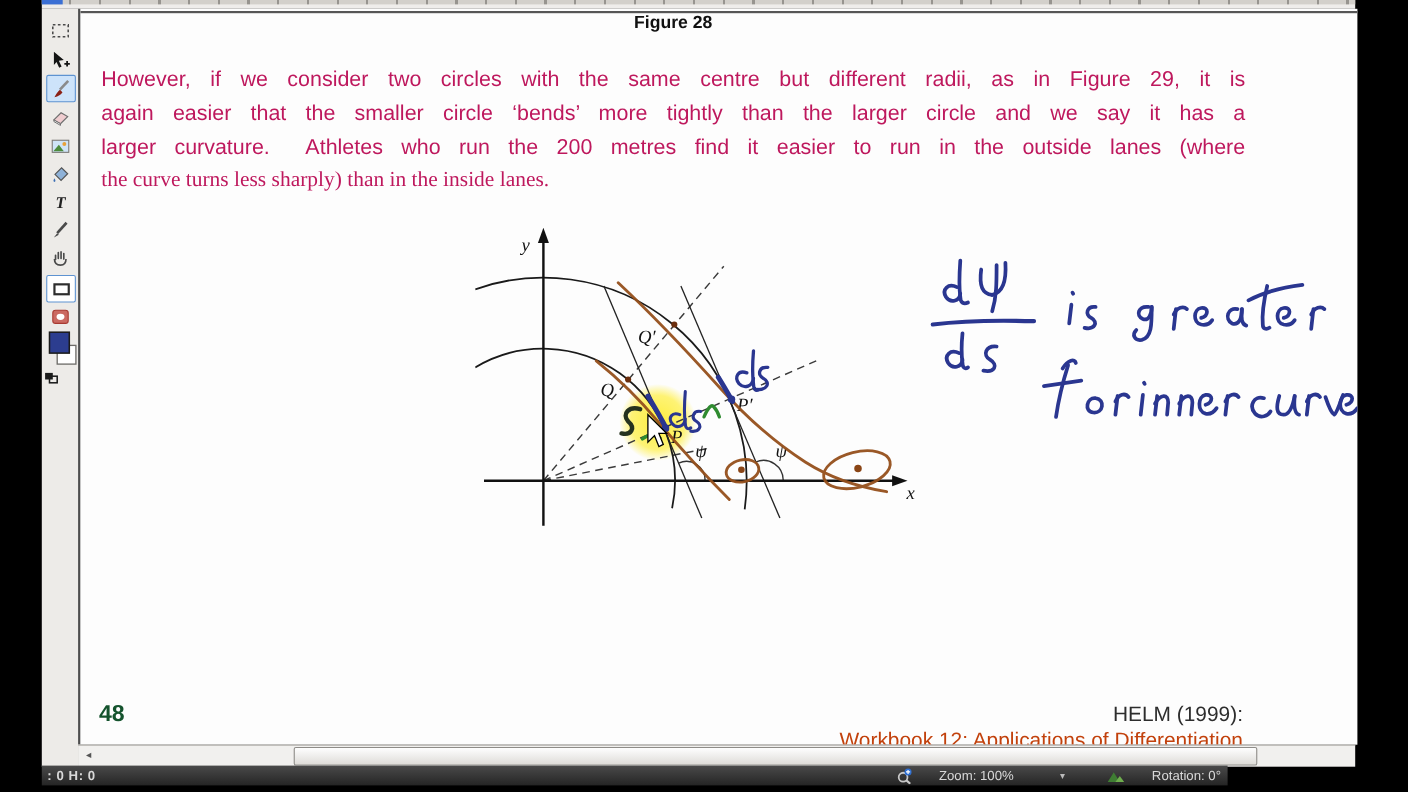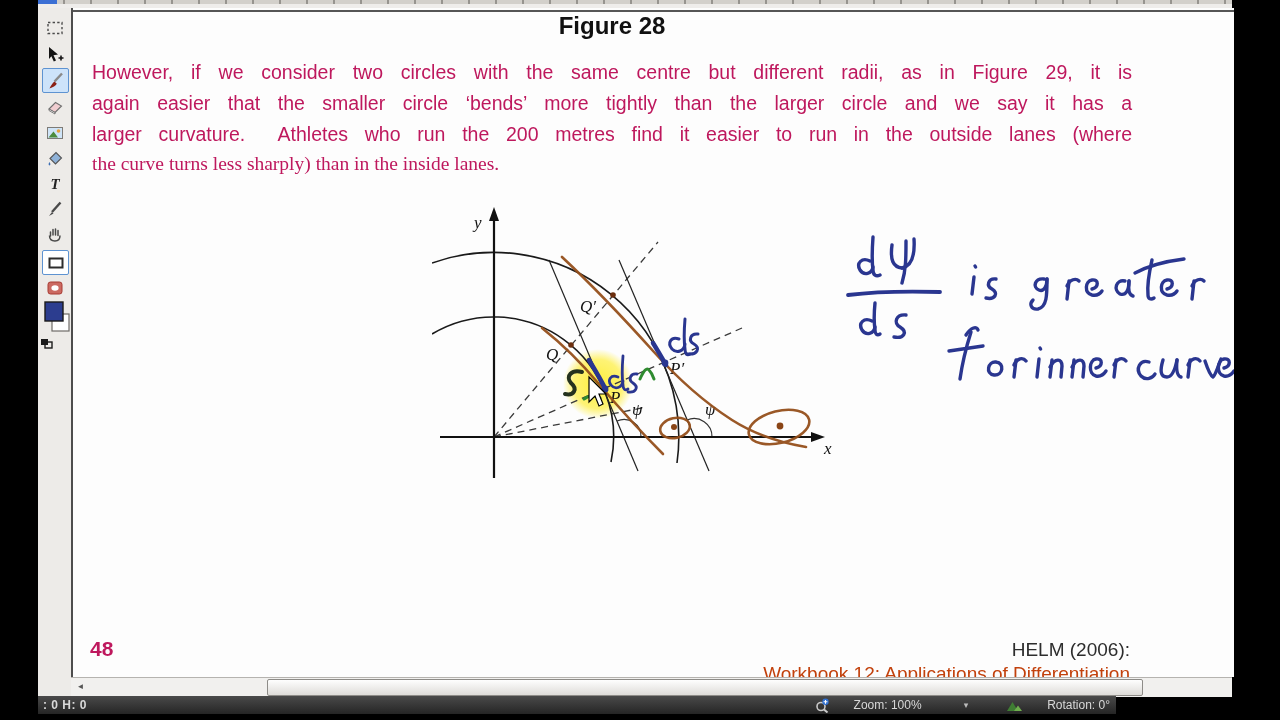--- a/index.html
+++ b/index.html
@@ -16,25 +16,25 @@
   .toolpanel{position:absolute;left:38px;top:8px;width:33px;height:689px;
     background:#edebe8;border-right:1px solid #8f8d89;}
   .tool{position:absolute;left:4px;width:25px;height:23px;display:flex;align-items:center;justify-content:center;}
   .tool.sel-fill{background:#cde3fa;border:1px solid #5e93d1;border-radius:2px;}
   .tool.sel-line{background:#fff;border:1px solid #5e93d1;border-radius:2px;}
   
   .docarea{position:absolute;left:71px;top:8px;width:1161px;height:669px;background:#fdfdfd;overflow:hidden;
     border-left:2px solid #4d4d4d;}
   .pagetopline{position:absolute;left:0;top:2px;width:100%;height:2px;background:#565656;}
   .fig-caption{position:absolute;left:19px;width:1040px;text-align:center;
-    font-size:24px;font-weight:bold;color:#111;}
+    font-size:16px;font-weight:bold;color:#111;}
   .para{position:absolute;left:19px;width:1040px;font-size:19.5px;line-height:30.8px;color:#be185d;}
   .para .jline{text-align:justify;text-align-last:justify;}
   .para .lline{text-align:left;font-family:Liberation Serif, serif;}
-  .pagenum{position:absolute;left:17px;top:629px;font-size:21px;font-weight:bold;color:#be185d;}
+  .pagenum{position:absolute;left:17px;top:629px;font-size:21px;font-weight:bold;color:#14532d;}
   .footer1{position:absolute;left:19px;top:631px;width:1038px;text-align:right;font-size:19px;color:#2d2d2d;}
   .footer2{position:absolute;left:19px;top:655px;width:1038px;text-align:right;font-size:19px;color:#c2410c;}
   .figsvg{position:absolute;left:359px;top:192px;}
   .inksvg{position:absolute;left:759px;top:207px;}
   svg text.mathlab{font-family:"Liberation Serif","DejaVu Serif",serif;font-style:italic;font-size:17px;fill:#111;}
   
   .hscroll{position:absolute;left:71px;top:677px;width:1161px;height:19px;background:#f1f0ee;border-top:1px solid #b5b3af;}
   .hscroll .larrow{position:absolute;left:2px;top:1px;width:15px;height:16px;background:#f1f0ee;
     color:#555;font-size:8px;line-height:16px;text-align:center;}
   .hscroll .thumb{position:absolute;left:196px;top:1px;width:874px;height:15px;
@@ -299,21 +299,21 @@
         <path d="M373,146 C376,155 379,161 381,162 C383,161 386,152 389,144"></path>
         <path d="M392,153 C399,151 399,143 392,144 C385,145 384,159 392,161 C397,162 400,159 402,156"></path>
       </g>
     </g>
     <text style="display:none">dψ/ds is greater for inner curve</text>
   </svg>
 
 
 
   <div class="pagenum">48</div>
-  <div class="footer1">HELM (2006):</div>
+  <div class="footer1">HELM (1999):</div>
   <div class="footer2">Workbook 12: Applications of Differentiation</div>
 </div>
 
 <div class="hscroll">
   <div class="larrow">◄</div>
   <div class="thumb"></div>
 </div>
 
 <div class="statusbar">
   <div class="lefttext">: 0 H: 0</div>

